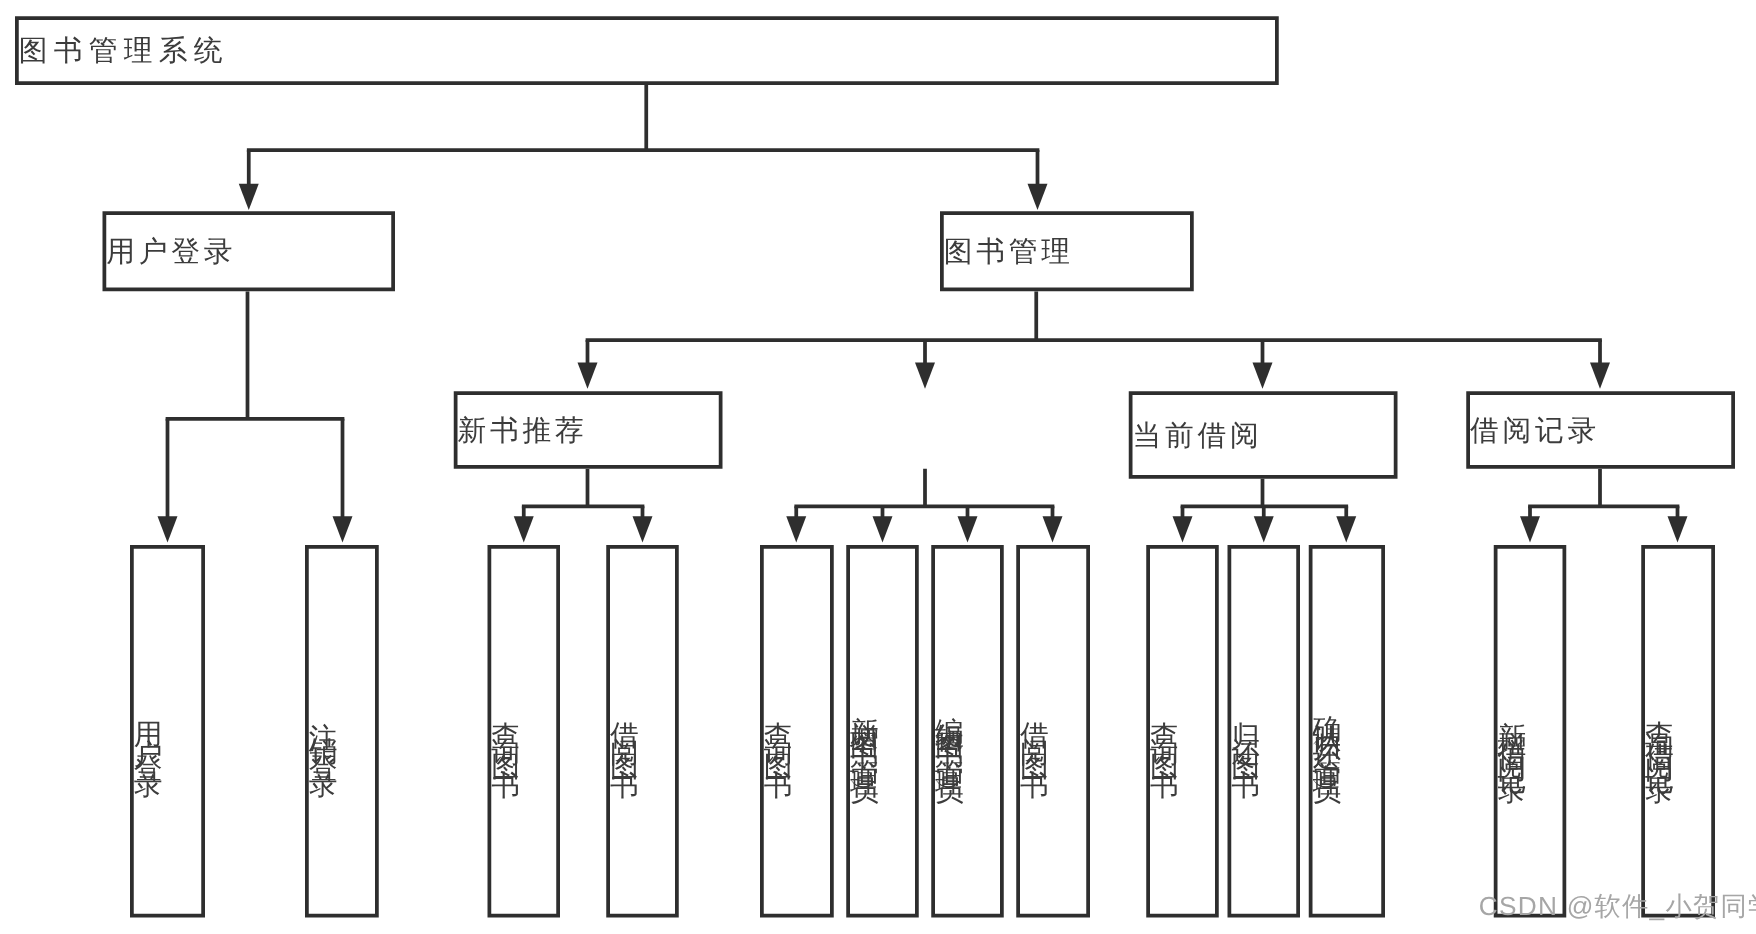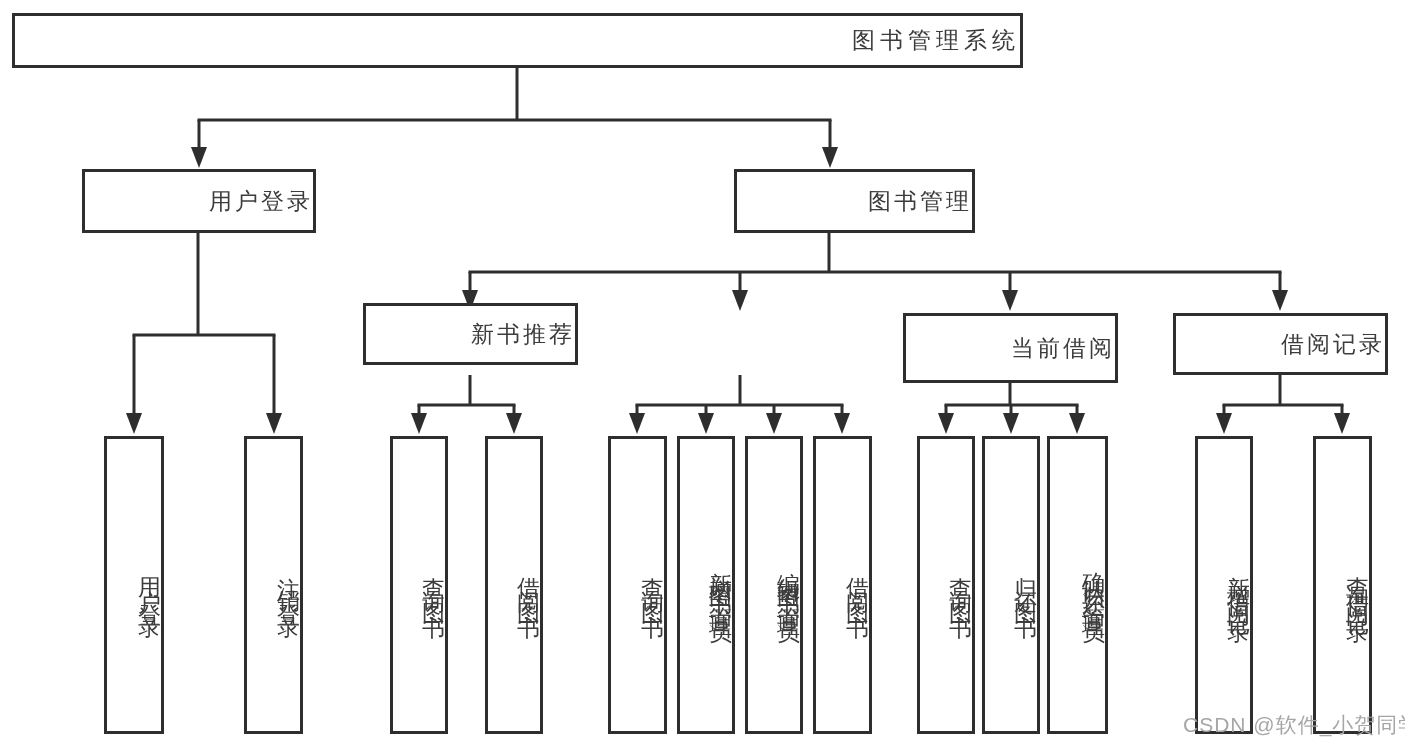--- a/index.html
+++ b/index.html
@@ -4,21 +4,21 @@
 <style>
   html,body{margin:0;padding:0;background:#ffffff;}
   #canvas{
     position:relative;width:1405px;height:747px;background:#ffffff;overflow:hidden;
     font-family:"Liberation Sans", sans-serif;
   }
   #connectors{position:absolute;left:0;top:0;z-index:1;}
   .box{
     position:absolute;box-sizing:border-box;background:#ffffff;
     border:3px solid #2e2e2e;color:#3c3c3c;
-    display:flex;align-items:center;justify-content:flex-end;
+    display:flex;align-items:center;justify-content:flex-start;
     z-index:2;
   }
   .l1{font-size:23px;letter-spacing:5px;}
   .l2,.l3{font-size:23px;letter-spacing:3px;}
   .leaf{top:436px;height:298px;}
   .vtext{
     writing-mode:vertical-rl;text-orientation:mixed;
     font-size:23px;letter-spacing:13px;line-height:1;
     white-space:nowrap;
   }
@@ -100,25 +100,25 @@
     </g>
   </svg>
 
   <div class="box l1" style="left:12px;top:13px;width:1011px;height:55px">
     <span>图书管理系统</span>
   </div>
 
   <div class="box l2" style="left:82px;top:169px;width:234px;height:64px">
     <span>用户登录</span>
   </div>
-  <div class="box l2" style="left:734px;top:169px;width:241px;height:64px">
+  <div class="box l2" style="left:752px;top:169px;width:203px;height:64px">
     <span>图书管理</span>
   </div>
 
-  <div class="box l3" style="left:363px;top:303px;width:215px;height:62px">
+  <div class="box l3" style="left:363px;top:313px;width:215px;height:62px">
     <span>新书推荐</span>
   </div>
   <div class="box l3" style="left:903px;top:313px;width:215px;height:70px">
     <span>当前借阅</span>
   </div>
   <div class="box l3" style="left:1173px;top:313px;width:215px;height:62px">
     <span>借阅记录</span>
   </div>
 
   <div class="box leaf" style="left:104px;width:60px">

